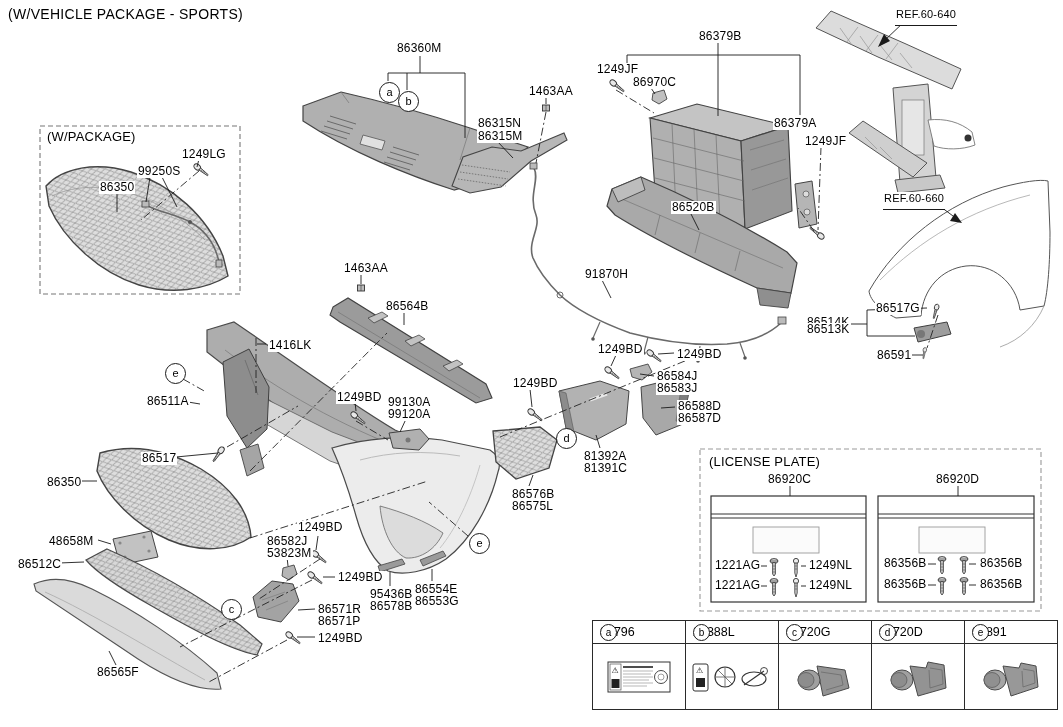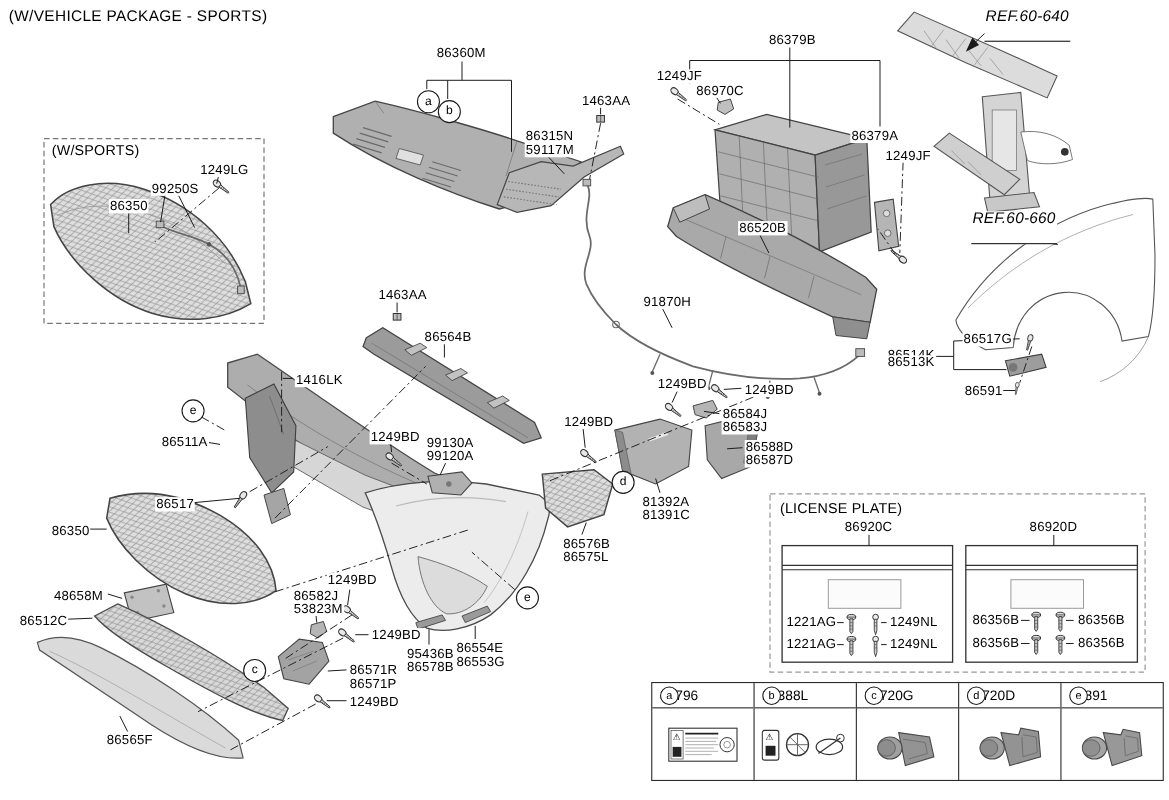--- a/index.html
+++ b/index.html
@@ -2,21 +2,21 @@
 <html><head>
 <meta charset="utf-8">
 <style>
   html,body{margin:0;padding:0;background:#fff;}
   #stage{position:relative;width:1063px;height:727px;background:#fff;overflow:hidden;
          font-family:"Liberation Sans",sans-serif;color:#000;}
   #art{position:absolute;left:0;top:0;}
   .lbl{position:absolute;font-size:12px;line-height:13px;white-space:nowrap;
        background:#fff;padding:0 1px;letter-spacing:.2px;}
   .title{position:absolute;font-size:14px;letter-spacing:.3px;}
-  .ref{font-size:14px;border-bottom:1.2px solid #1a1a1a;padding-bottom:16px;font-style:italic;}
+  .ref{font-size:11px;border-bottom:1.2px solid #1a1a1a;padding-bottom:4px;}
   .co{position:absolute;width:19px;height:19px;border:1.4px solid #1a1a1a;border-radius:50%;
       background:#fff;font-size:11px;line-height:19px;text-align:center;}
   .co.sm{width:15px;height:15px;line-height:15px;font-size:10px;flex:0 0 auto;}
   
   #legend{position:absolute;left:592px;top:620px;width:466px;height:90px;
           border:1.6px solid #2a2a2a;display:flex;box-sizing:border-box;background:#fff;}
   .cell{flex:1 1 0;display:flex;flex-direction:column;border-left:1.2px solid #2a2a2a;min-width:0;}
   .cell:first-child{border-left:none;}
   .cell-head{height:22px;border-bottom:1.2px solid #2a2a2a;display:flex;align-items:center;
              gap:7px;padding-left:7px;font-size:12.5px;}
@@ -283,28 +283,28 @@
   <path d="M356,421 L388,440"></path>
   <path d="M500,437 L714,349"></path>
   <path d="M250,538 L428,481"></path>
   <path d="M227,447 L298,406"></path>
   <path d="M468,536 L429,502"></path>
   <path d="M183,379 L206,392"></path>
 </g>
 </svg>
 
 <div class="title" style="left:8px;top:6px">(W/VEHICLE PACKAGE - SPORTS)</div>
-<div class="lbl" style="left:46px;top:130px;font-size:13px">(W/SPORTS)</div>
+<div class="lbl" style="left:46px;top:130px;font-size:13px">(W/PACKAGE)</div>
 <div class="lbl" style="left:181px;top:148px">1249LG</div>
 <div class="lbl" style="left:137px;top:165px">99250S</div>
 <div class="lbl" style="left:99px;top:181px">86350</div>
 
 <div class="lbl" style="left:396px;top:42px">86360M</div>
 <div class="lbl" style="left:477px;top:117px">86315N</div>
-<div class="lbl" style="left:477px;top:130px">59117M</div>
+<div class="lbl" style="left:477px;top:130px">86315M</div>
 <div class="lbl" style="left:528px;top:85px">1463AA</div>
 
 <div class="lbl" style="left:698px;top:30px">86379B</div>
 <div class="lbl" style="left:596px;top:63px">1249JF</div>
 <div class="lbl" style="left:632px;top:76px">86970C</div>
 <div class="lbl" style="left:773px;top:117px">86379A</div>
 <div class="lbl" style="left:804px;top:135px">1249JF</div>
 
 <div class="lbl ref" style="left:895px;top:8px">REF.60-640</div>
 <div class="lbl ref" style="left:883px;top:192px">REF.60-660</div>

